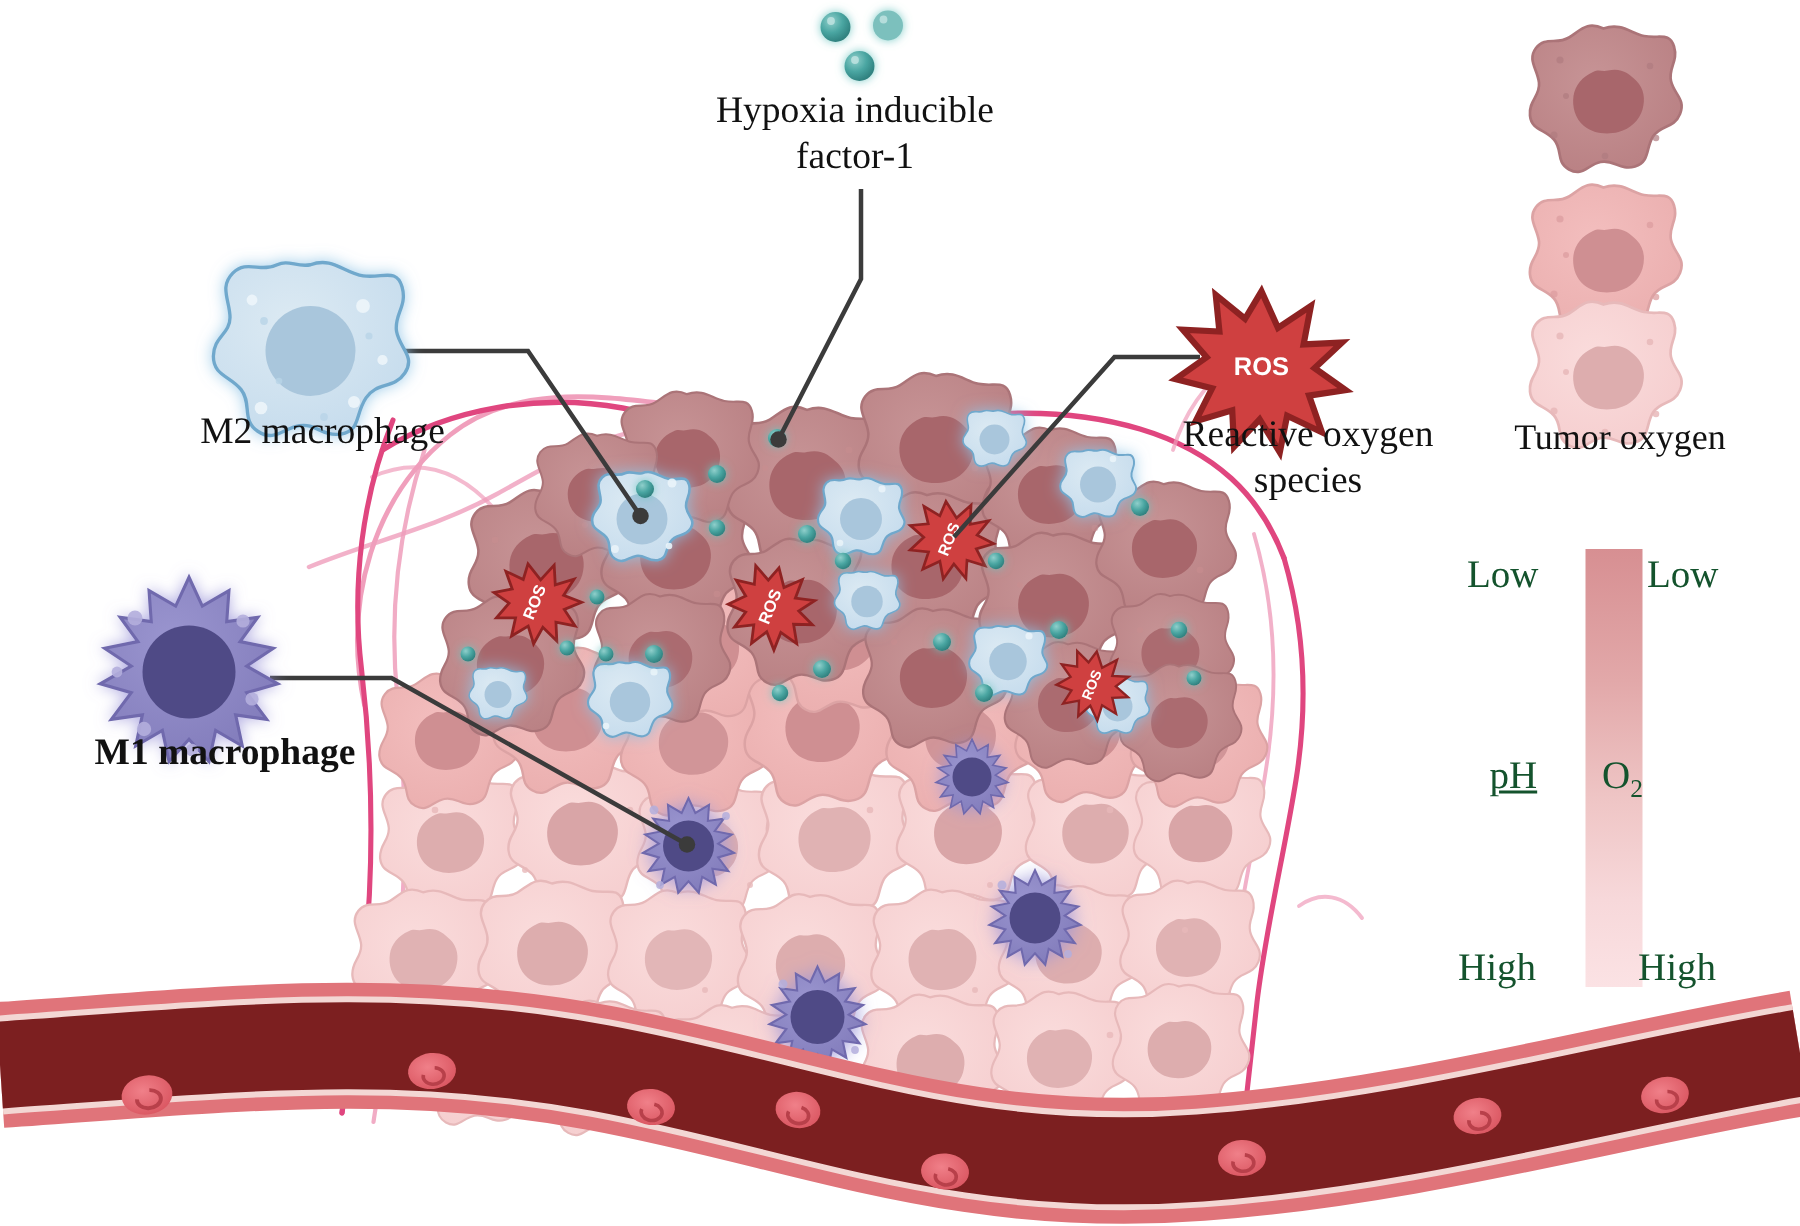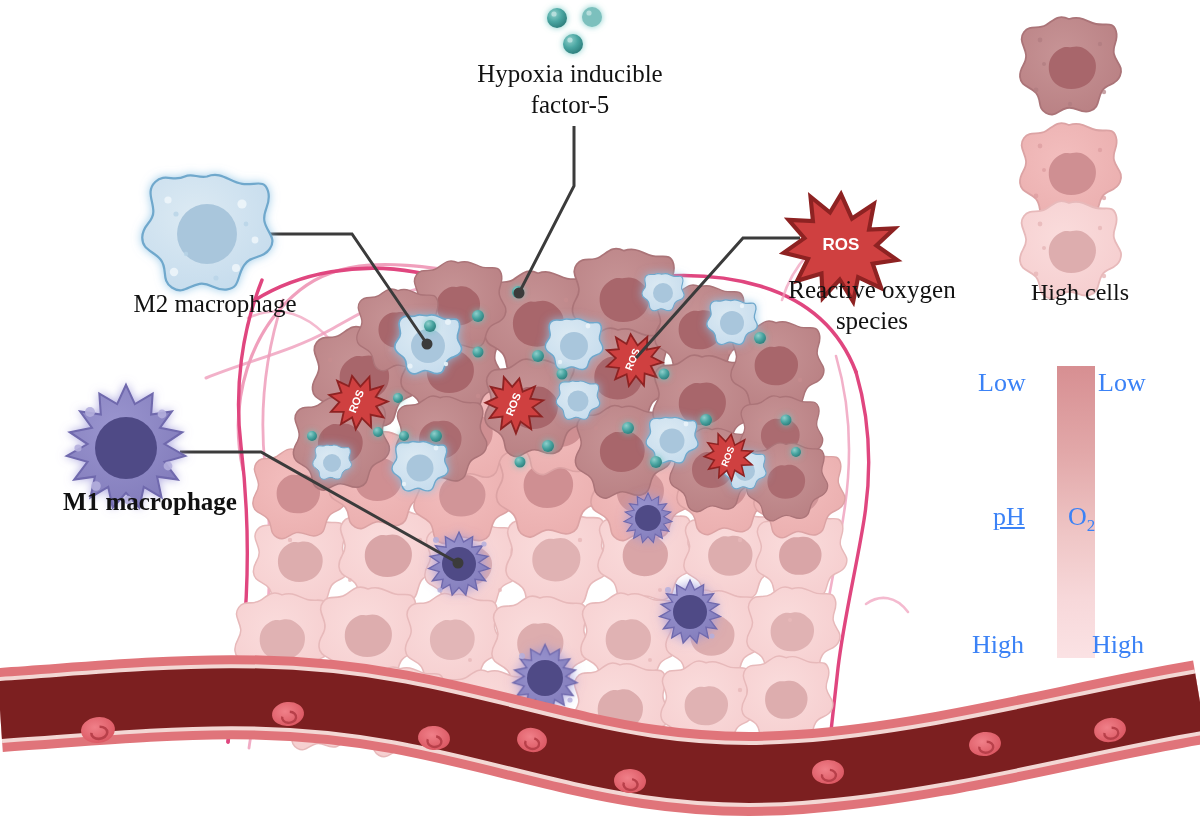--- a/index.html
+++ b/index.html
@@ -3,25 +3,25 @@
 <meta charset="utf-8">
 <style>
   html,body{margin:0;padding:0;background:#ffffff;}
   body{width:1200px;height:817px;overflow:hidden;font-family:"Liberation Serif",serif;}
   #stage{position:relative;width:1200px;height:817px;background:#fff;}
   svg.layer{position:absolute;left:0;top:0;width:1200px;height:817px;overflow:visible;}
   .lbl{position:absolute;font-family:"Liberation Serif",serif;color:#111111;
        font-size:25px;line-height:31px;text-align:center;white-space:pre-line;}
   .lbl-sm{font-size:24px;}
   #lbl-hif{left:400px;top:58px;width:340px;}
-  #lbl-m2{left:65px;top:272px;width:300px;margin-top:16px;}
+  #lbl-m2{left:65px;top:272px;width:300px;}
   #lbl-m1{left:10px;top:486px;width:280px;font-weight:bold;}
   #lbl-ros{left:722px;top:274px;width:300px;}
   #lbl-tumor{left:965px;top:277px;width:230px;}
-  .gl{position:absolute;font-family:"Liberation Serif",serif;color:#3b82f6;font-size:26px;}
+  .gl{position:absolute;font-family:"Liberation Serif",serif;color:#14532d;font-size:26px;}
   #gl-ph-low{left:978px;top:368px;}
   #gl-o2-low{left:1098px;top:368px;}
   #gl-ph{left:993px;top:502px;text-decoration:underline;}
   #gl-o2{left:1068px;top:502px;}
   #gl-ph-high{left:972px;top:630px;}
   #gl-o2-high{left:1092px;top:630px;}
   .gl sub{font-size:17px;}
   #gradbar{position:absolute;left:1057px;top:366px;width:38px;height:292px;
            background:linear-gradient(to bottom,#d78f92 0%,#e2a8a9 30%,#efc6c6 58%,#f7d8da 80%,#fbe2e4 100%);}
 </style>
@@ -519,26 +519,26 @@
           <circle cx="1100" cy="228" r="2.2"></circle>
       <circle cx="1036" cy="274" r="2.4"></circle>
           <circle cx="1104" cy="276" r="2.2"></circle>
       <circle cx="1070" cy="288" r="2.2"></circle>
           <circle cx="1044" cy="248" r="2"></circle>
     </g>
   </g>
 </svg>
 
 <div class="lbl" id="lbl-hif">Hypoxia inducible
-factor-5</div>
+factor-1</div>
 <div class="lbl" id="lbl-m2">M2 macrophage</div>
 <div class="lbl" id="lbl-m1">M1 macrophage</div>
 <div class="lbl" id="lbl-ros">Reactive oxygen
 species</div>
-<div class="lbl lbl-sm" id="lbl-tumor">High cells</div>
+<div class="lbl lbl-sm" id="lbl-tumor">Tumor oxygen</div>
 
 <div id="gradbar"></div>
 <div class="gl" id="gl-ph-low">Low</div>
 <div class="gl" id="gl-o2-low">Low</div>
 <div class="gl" id="gl-ph">pH</div>
 <div class="gl" id="gl-o2"><span>O</span><sub>2</sub></div>
 <div class="gl" id="gl-ph-high">High</div>
 <div class="gl" id="gl-o2-high">High</div>
 
 </div>

